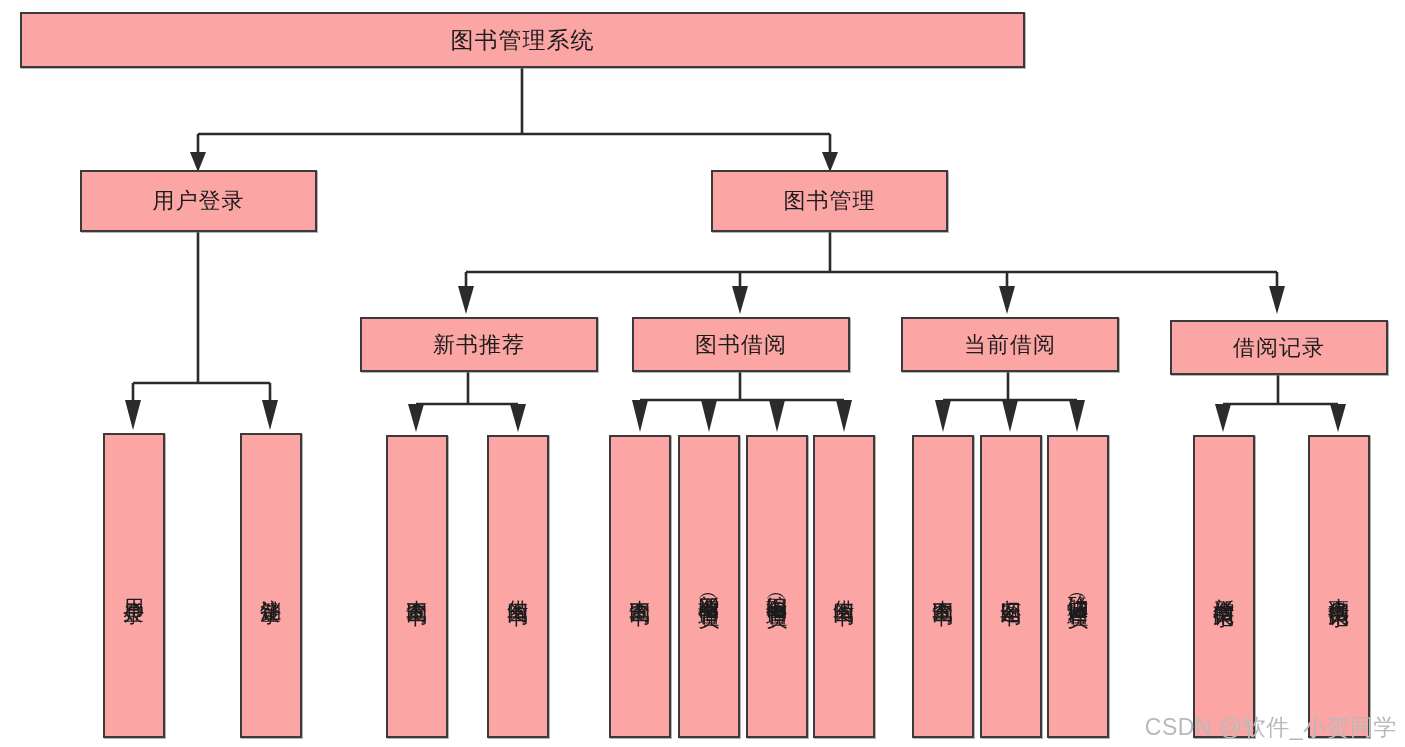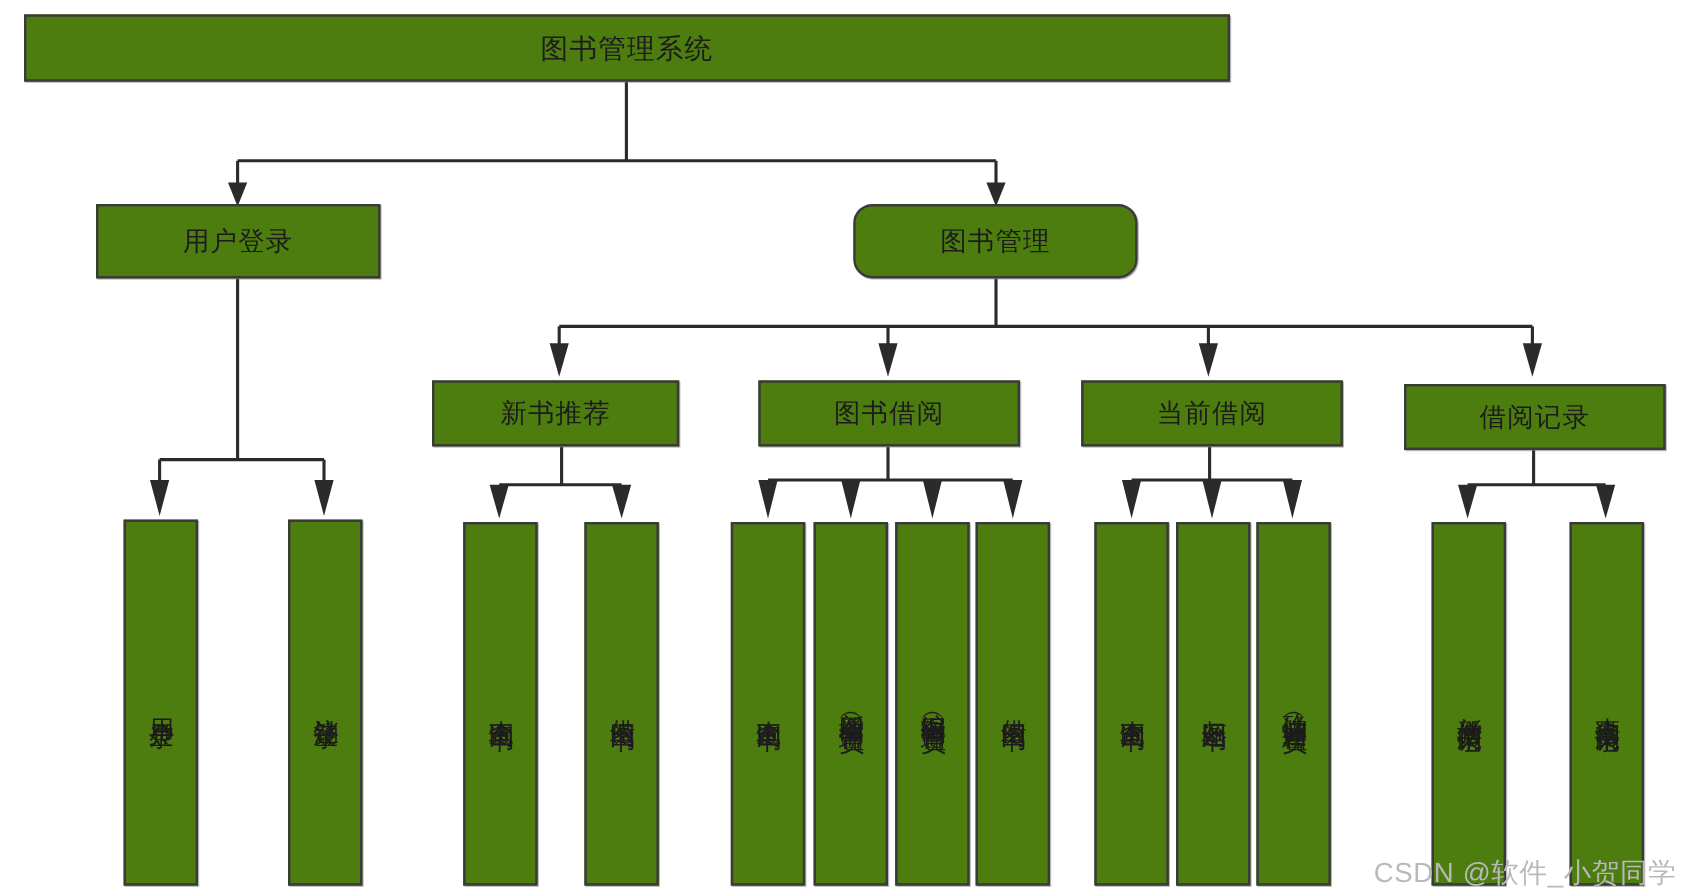--- a/index.html
+++ b/index.html
@@ -15,21 +15,21 @@
     position: relative;
     width: 1405px;
     height: 747px;
     background: #ffffff;
     overflow: hidden;
   }
   
   .node {
     position: absolute;
     box-sizing: border-box;
-    background: #4d7c0f;
+    background: #fca5a5;
     border: 2px solid #3a3a3a;
     box-shadow: 1px 1px 0 0 rgba(120,120,120,0.55);
     display: flex;
     align-items: center;
     justify-content: center;
     color: #1c1c1c;
   }
   .node .label {
     display: block;
     white-space: nowrap;
@@ -145,25 +145,25 @@
   </svg>
 
   <div class="node h root" style="left:20px; top:12px; width:1005px; height:56px;">
     <span class="label">图书管理系统</span>
   </div>
 
   <div class="node h" style="left:80px; top:170px; width:237px; height:62px;">
     <span class="label">用户登录</span>
   </div>
 
-  <div class="node h" style="left:711px; top:170px; width:237px; height:62px;border-radius:16px;">
+  <div class="node h" style="left:711px; top:170px; width:237px; height:62px;">
     <span class="label">图书管理</span>
   </div>
 
-  <div class="node h" style="left:360px; top:317px; width:206px; height:55px;">
+  <div class="node h" style="left:360px; top:317px; width:238px; height:55px;">
     <span class="label">新书推荐</span>
   </div>
 
   <div class="node h" style="left:901px; top:317px; width:218px; height:55px;">
     <span class="label">当前借阅</span>
   </div>
 
   <div class="node h" style="left:632px; top:317px; width:218px; height:55px;">
     <span class="label">图书借阅</span>
   </div>

